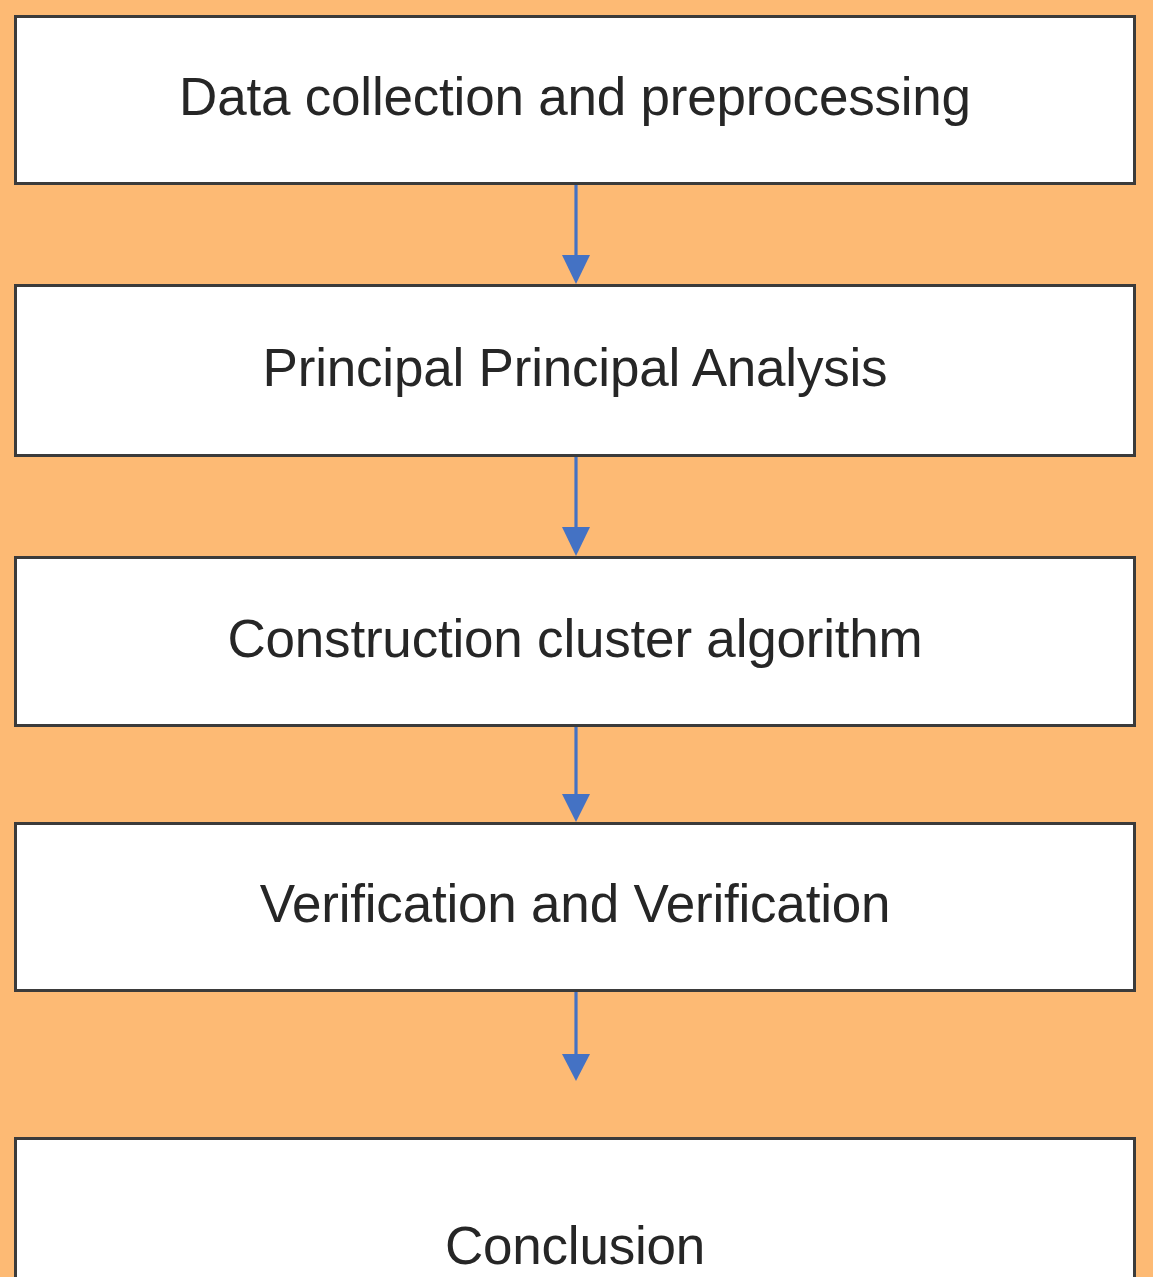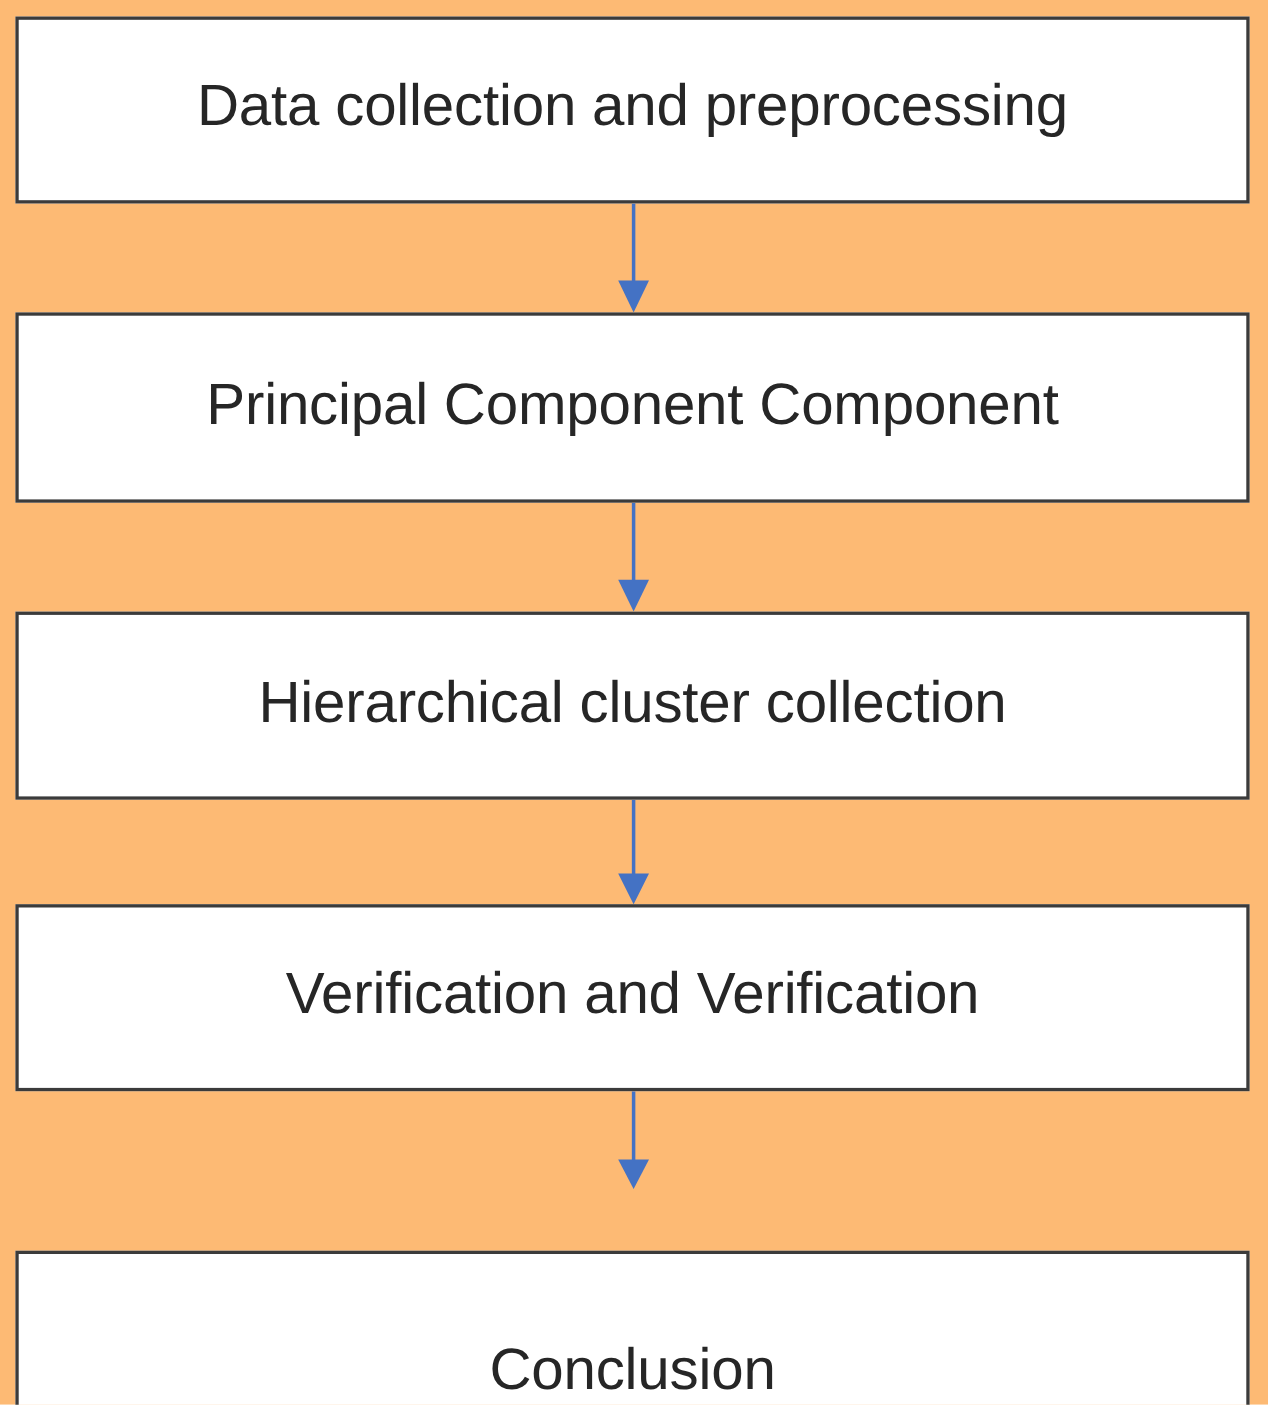--- a/index.html
+++ b/index.html
@@ -84,32 +84,32 @@
   </div>
 
   <div class="connector conn-1">
     <svg viewBox="0 0 42 100" preserveAspectRatio="none" xmlns="http://www.w3.org/2000/svg">
       <line x1="21" y1="0" x2="21" y2="76" stroke="#4472c4" stroke-width="3.2"></line>
       <polygon points="21,99 7,70 35,70" fill="#4472c4"></polygon>
     </svg>
   </div>
 
   <div class="node-box box-2">
-    <span class="node-label">Principal Component Component</span>
+    <span class="node-label">Principal Principal Analysis</span>
   </div>
 
   <div class="connector conn-2">
     <svg viewBox="0 0 42 100" preserveAspectRatio="none" xmlns="http://www.w3.org/2000/svg">
       <line x1="21" y1="0" x2="21" y2="76" stroke="#4472c4" stroke-width="3.2"></line>
       <polygon points="21,99 7,70 35,70" fill="#4472c4"></polygon>
     </svg>
   </div>
 
   <div class="node-box box-3">
-    <span class="node-label">Hierarchical cluster collection</span>
+    <span class="node-label">Construction cluster algorithm</span>
   </div>
 
   <div class="connector conn-3">
     <svg viewBox="0 0 42 96" preserveAspectRatio="none" xmlns="http://www.w3.org/2000/svg">
       <line x1="21" y1="0" x2="21" y2="73" stroke="#4472c4" stroke-width="3.2"></line>
       <polygon points="21,95 7,67 35,67" fill="#4472c4"></polygon>
     </svg>
   </div>
 
   <div class="node-box box-4">

